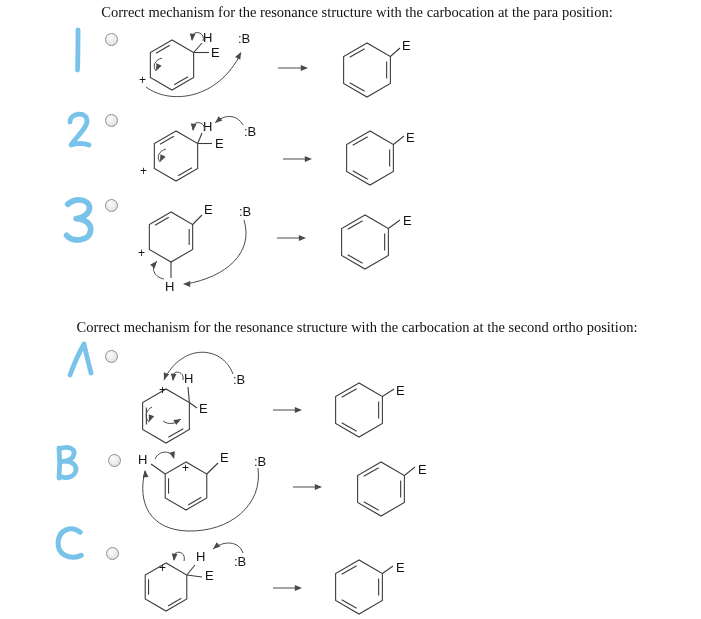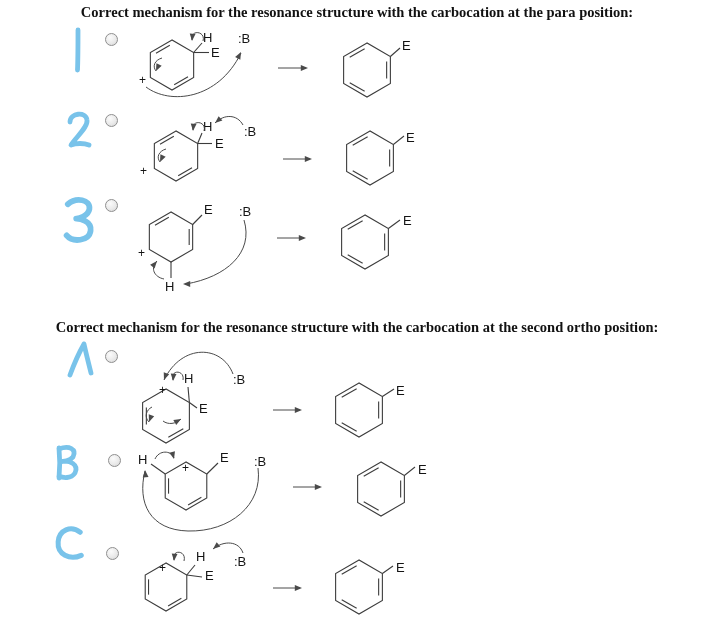--- a/index.html
+++ b/index.html
@@ -1,19 +1,19 @@
 <!DOCTYPE html>
 <html><head>
 <meta charset="utf-8">
 <style>
   html,body{margin:0;padding:0;background:#ffffff;}
   .stage{position:relative;width:701px;height:619px;background:#ffffff;overflow:hidden;
          font-family:"Liberation Sans", sans-serif;}
   .qtitle{position:absolute;left:0;width:701px;box-sizing:border-box;padding-left:13px;
-          text-align:center;font-family:"Liberation Serif", serif;font-weight:bold;
+          text-align:center;font-family:"Liberation Serif", serif;font-weight:normal;
           font-size:14.5px;color:#111;z-index:2;white-space:nowrap;}
   .t1{top:4px;}
   .t2{top:319px;}
   #drawing{position:absolute;left:0;top:0;z-index:1;}
   .radio{position:absolute;width:13px;height:13px;border-radius:50%;
          border:1px solid #8f8f8f;box-sizing:border-box;z-index:3;cursor:pointer;
          background:radial-gradient(circle at 38% 32%, #fbfbfb 0%, #eaeaea 55%, #d4d4d4 100%);}
 </style>
 </head>
 <body>

